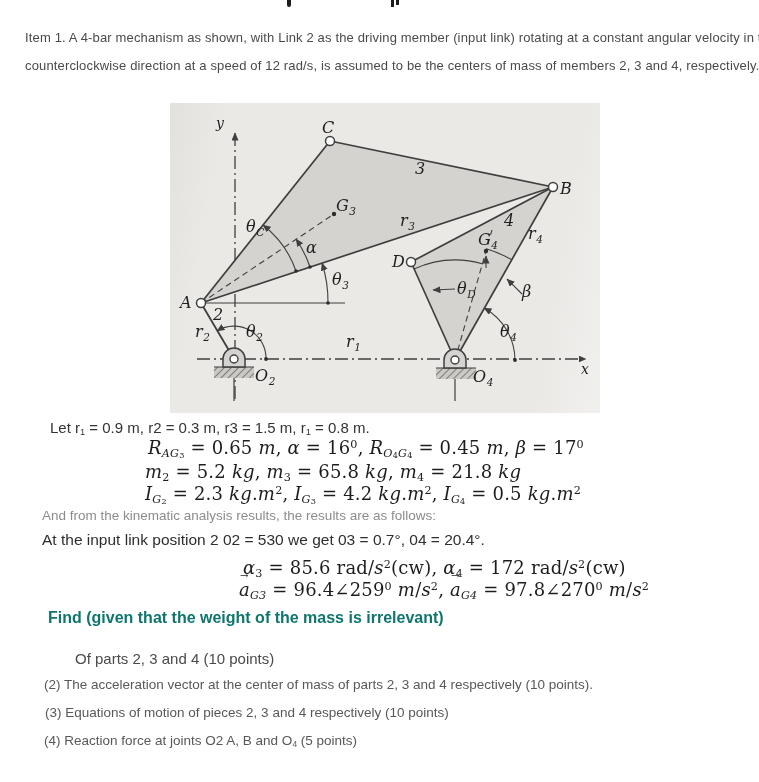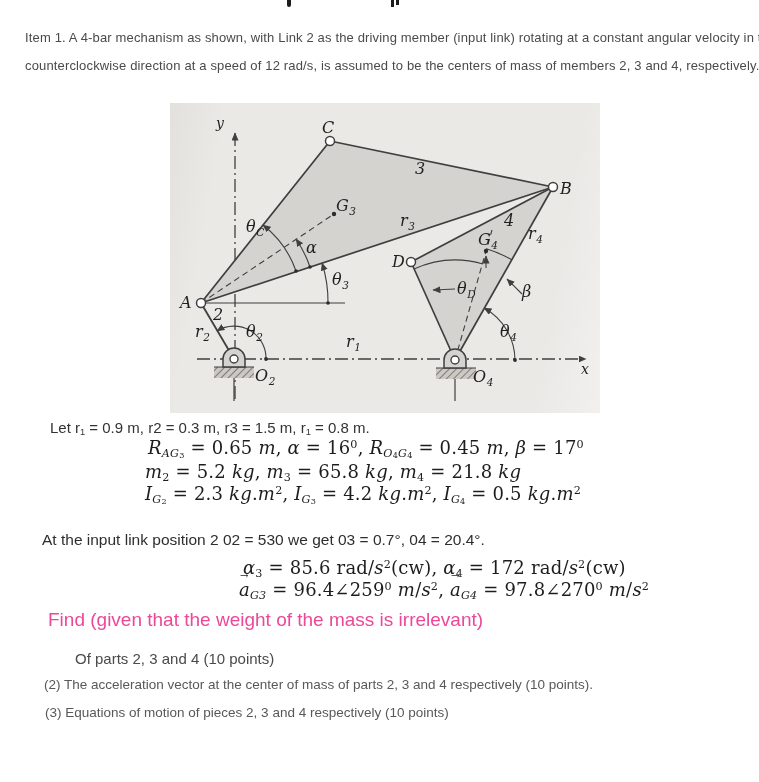--- a/index.html
+++ b/index.html
@@ -8,21 +8,21 @@
   }
   *{margin:0;padding:0;box-sizing:border-box}
   body{background:#fff;font-family:"Liberation Sans",sans-serif;}
   #page{position:relative;width:759px;height:782px;background:var(--page-bg);overflow:hidden;}
 
   .abs{position:absolute;white-space:nowrap;}
   .title{font-size:13px;color:#4a4a4a;letter-spacing:.15px;line-height:28px;}
   .sans15{font-size:15px;color:#333;}
   .math{font-family:"DejaVu Serif",serif;font-size:18px;color:#1d1d1d;letter-spacing:.2px;margin-left:28px;}
   .gray-note{font-size:13.5px;color:var(--text-gray);}
-  .find-note{font-size:19px;color:#ec4899;}
+  .find-note{font-size:16px;color:#0f766e;font-weight:bold;}
   .q-big{font-size:17.5px;color:#474747;}
   .q-med{font-size:15px;color:#4a4a4a;}
   .q-small{font-size:13.5px;color:#585858;}
 
   
   .sg-n{}
   .sg-i{font-style:italic}
   .sg-sub{font-size:62%;vertical-align:-0.25em}
   .sg-isub{font-style:italic;font-size:62%;vertical-align:-0.25em}
   .sg-issub{font-size:45%;vertical-align:-0.5em}
@@ -142,22 +142,24 @@
     <div class="fig-label" style="left:176px;top:229px"><span class="lm">r</span><span class="ls">1</span></div>
     <div class="fig-label" style="left:85px;top:263px"><span class="lm">O</span><span class="ls">2</span></div>
     <div class="fig-label" style="left:303px;top:264px"><span class="lm">O</span><span class="ls">4</span></div>
     <div class="fig-label small-ax" style="left:411px;top:258px"><span class="lm">x</span></div>
   </div>
 
   <div class="abs sans15" style="left:50px;top:419px"><span class="sg-n">Let r</span><span class="sg-sub">1</span><span class="sg-n"> = 0.9 m, r2 = 0.3 m, r3 = 1.5 m, r</span><span class="sg-sub">1</span><span class="sg-n"> = 0.8 m.</span></div>
   <div class="abs math" style="left:120px;top:437px"><span class="sg-i">R</span><span class="sg-isub">AG</span><span class="sg-issub">3</span><span class="sg-n"> = 0.65 </span><span class="sg-i">m</span><span class="sg-n">, </span><span class="sg-i">α</span><span class="sg-n"> = 16</span><span class="sg-sup">0</span><span class="sg-n">,  </span><span class="sg-i">R</span><span class="sg-isub">O</span><span class="sg-issub">4</span><span class="sg-isub">G</span><span class="sg-issub">4</span><span class="sg-n"> = 0.45 </span><span class="sg-i">m</span><span class="sg-n">, </span><span class="sg-i">β</span><span class="sg-n"> = 17</span><span class="sg-sup">0</span></div>
   <div class="abs math" style="left:117px;top:461px"><span class="sg-i">m</span><span class="sg-sub">2</span><span class="sg-n"> = 5.2 </span><span class="sg-i">kg</span><span class="sg-n">, </span><span class="sg-i">m</span><span class="sg-sub">3</span><span class="sg-n"> = 65.8 </span><span class="sg-i">kg</span><span class="sg-n">, </span><span class="sg-i">m</span><span class="sg-sub">4</span><span class="sg-n"> = 21.8 </span><span class="sg-i">kg</span></div>
   <div class="abs math" style="left:117px;top:483px"><span class="sg-i">I</span><span class="sg-isub">G</span><span class="sg-issub">2</span><span class="sg-n"> = 2.3 </span><span class="sg-i">kg</span><span class="sg-n">.</span><span class="sg-i">m</span><span class="sg-sup">2</span><span class="sg-n">, </span><span class="sg-i">I</span><span class="sg-isub">G</span><span class="sg-issub">3</span><span class="sg-n"> = 4.2 </span><span class="sg-i">kg</span><span class="sg-n">.</span><span class="sg-i">m</span><span class="sg-sup">2</span><span class="sg-n">, </span><span class="sg-i">I</span><span class="sg-isub">G</span><span class="sg-issub">4</span><span class="sg-n"> = 0.5 </span><span class="sg-i">kg</span><span class="sg-n">.</span><span class="sg-i">m</span><span class="sg-sup">2</span></div>
+  <div class="abs gray-note" style="left:42px;top:508px">And from the kinematic analysis results, the results are as follows:</div>
   <div class="abs sans15" style="left:42px;top:531px;font-size:15.5px;color:#2e2e2e">At the input link position 2 02 = 530 we get 03 = 0.7°, 04 = 20.4°.</div>
   <div class="abs math" style="left:215px;top:557px"><span class="sg-i">α</span><span class="sg-sub">3</span><span class="sg-n"> = 85.6 rad/</span><span class="sg-i">s</span><span class="sg-sup">2</span><span class="sg-n">(cw), </span><span class="sg-i">α</span><span class="sg-sub">4</span><span class="sg-n"> = 172 rad/</span><span class="sg-i">s</span><span class="sg-sup">2</span><span class="sg-n">(cw)</span></div>
   <div class="abs math" style="left:211px;top:579px"><span class="sg-vec">a</span><span class="sg-isub">G3</span><span class="sg-n"> = 96.4∠259</span><span class="sg-sup">0</span><span class="sg-n"> </span><span class="sg-i">m</span><span class="sg-n">/</span><span class="sg-i">s</span><span class="sg-sup">2</span><span class="sg-n">, </span><span class="sg-vec">a</span><span class="sg-isub">G4</span><span class="sg-n"> = 97.8∠270</span><span class="sg-sup">0</span><span class="sg-n"> </span><span class="sg-i">m</span><span class="sg-n">/</span><span class="sg-i">s</span><span class="sg-sup">2</span></div>
 
   <div class="abs find-note" style="left:48px;top:609px">Find (given that the weight of the mass is irrelevant)</div>
   <div class="abs q-med" style="left:75px;top:650px">Of parts 2, 3 and 4 (10 points)</div>
   <div class="abs q-small" style="left:44px;top:677px">(2) The acceleration vector at the center of mass of parts 2, 3 and 4 respectively (10 points).</div>
   <div class="abs q-small" style="left:45px;top:705px">(3) Equations of motion of pieces 2, 3 and 4 respectively (10 points)</div>
+  <div class="abs q-small" style="left:44px;top:733px"><span class="sg-n">(4) Reaction force at joints O2 A, B and O</span><span class="sg-sub">4</span><span class="sg-n"> (5 points)</span></div>
 
 </div>
 
 </body></html>

